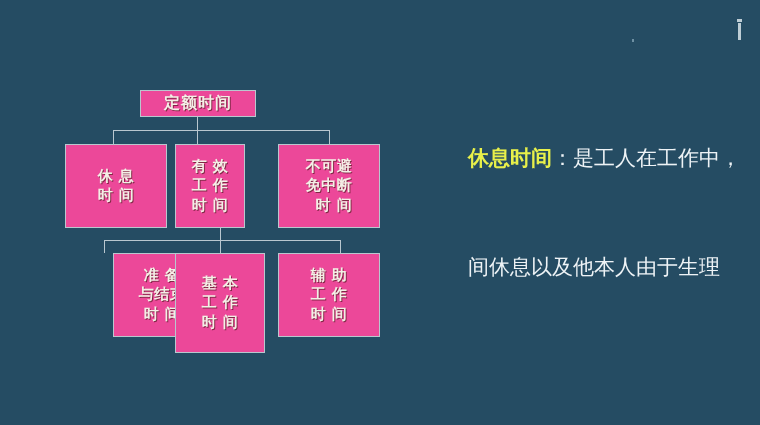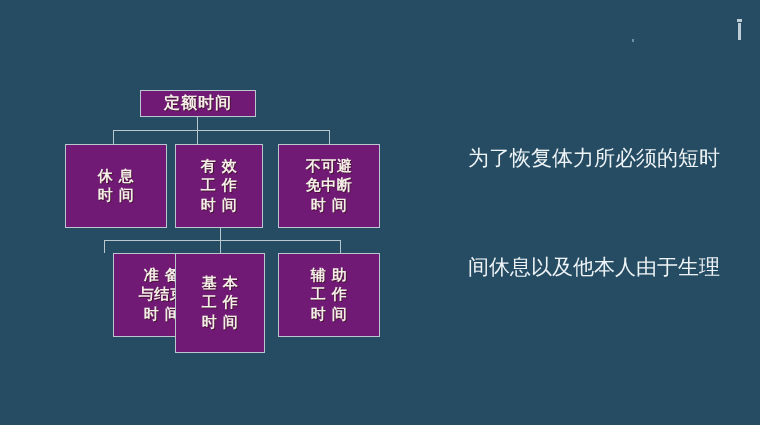--- a/index.html
+++ b/index.html
@@ -45,21 +45,21 @@
     left: -1px;
     top: -4px;
     width: 5px;
     height: 3px;
     background: #cfdbe2;
   }
 
   
   .node {
     position: absolute;
-    background: #701a75;
+    background: #ec4899;
     border: 1px solid #b9c7cf;
     box-sizing: border-box;
     color: #f4efe6;
     display: flex;
     align-items: center;
     justify-content: center;
     text-align: center;
     line-height: 1.30;
     letter-spacing: 0.5px;
     font-weight: 700;
@@ -67,22 +67,22 @@
   }
   .node-root {
     left: 140px;
     top: 90px;
     width: 116px;
     height: 27px;
     font-size: 16px;
     letter-spacing: 1px;
   }
   .node-l2a { left: 65px;  top: 144px; width: 102px;  height: 84px; font-size: 15px; }
-  .node-l2b { left: 175px; top: 144px; width: 88px;  height: 84px; font-size: 15px; }
-  .node-l2c { left: 278px; top: 144px; width: 102px; height: 84px; font-size: 15px; }
+  .node-l2b { left: 175px; top: 144px; width: 70px;  height: 84px; font-size: 15px; }
+  .node-l2c { left: 278px; top: 144px; width: 102px; height: 84px; font-size: 15px; text-align: right; }
   .node-l3a { left: 65px;  top: 253px; width: 98px;  height: 84px; font-size: 15px; margin-left: 48px; }
   .node-l3b { left: 175px; top: 253px; width: 90px;  height: 100px; font-size: 15px; }
   .node-l3c { left: 278px; top: 253px; width: 102px; height: 84px; font-size: 15px; align-items: center; }
 
   .node-text { display: block; white-space: pre-line; }
 
   
   .conn {
     position: absolute;
     background: #b9c7cf;
@@ -176,21 +176,21 @@
 时  间</span>
   </div>
   <div class="node node-l3c">
     <span class="node-text">辅  助
 工  作
 时  间</span>
   </div>
 
   <div id="explanation">
     <div class="para-line">
-      <span class="term"></span><span>为了恢复体力所必须的短时</span>
+      <span class="term">休息时间</span><span>：是工人在工作中，</span>
     </div>
     <div class="para-line">
       <span class="term"></span><span>间休息以及他本人由于生理</span>
     </div>
 
   </div>
 
 </div>
 
 </body></html>

